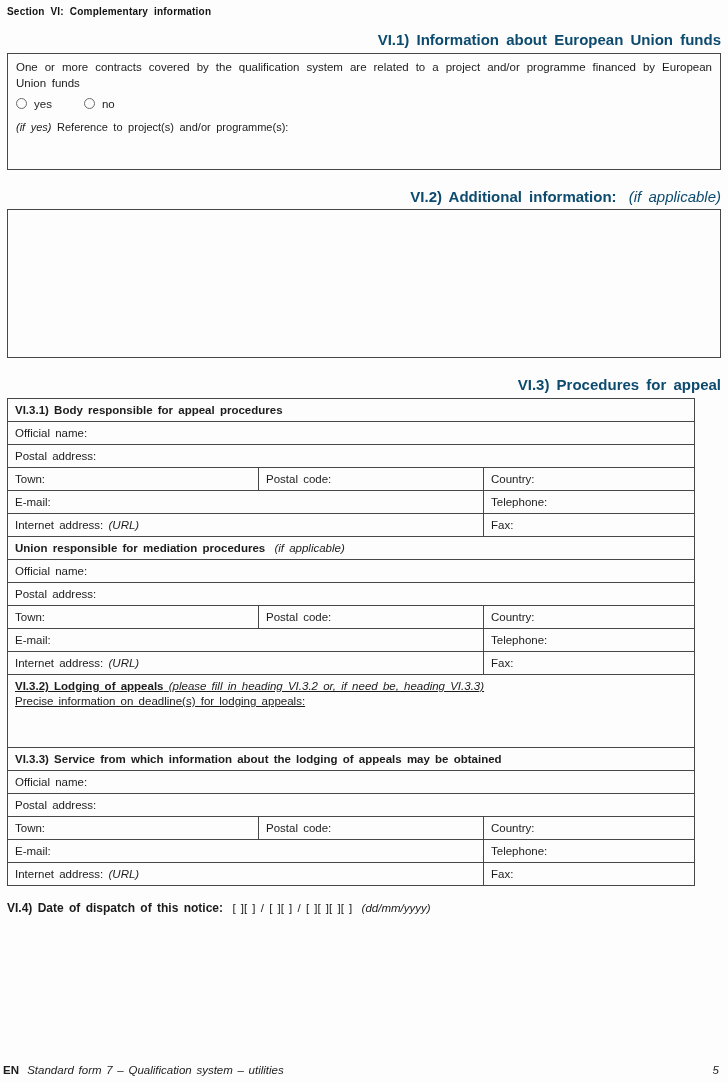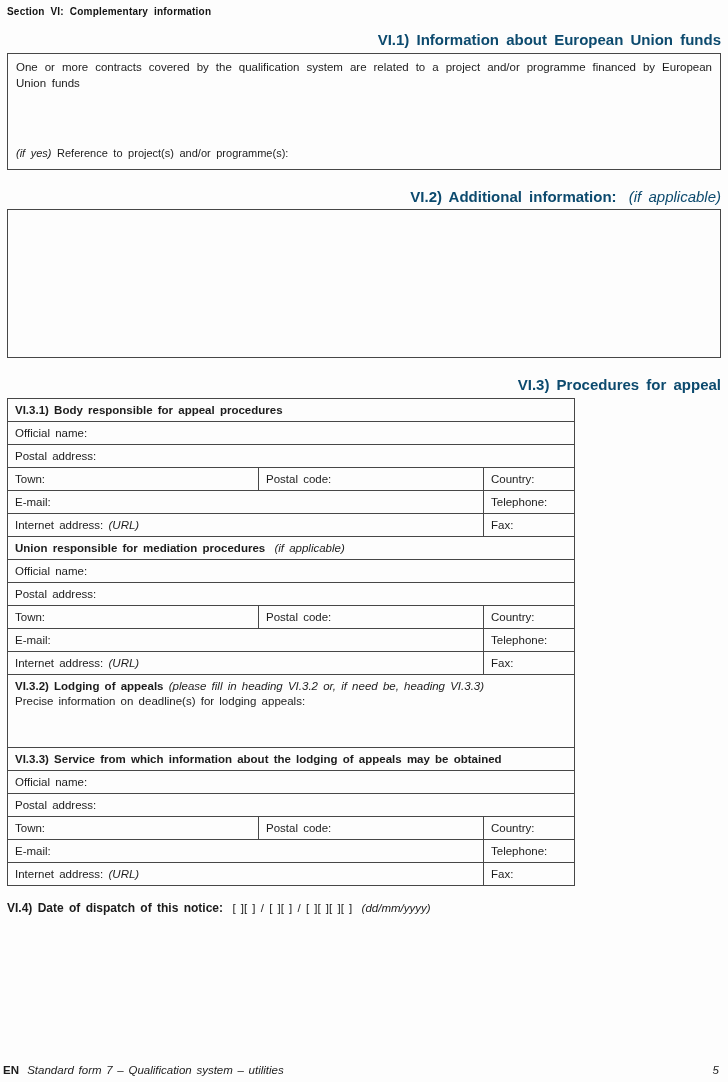--- a/index.html
+++ b/index.html
@@ -38,21 +38,20 @@
     box-sizing: border-box;
     width: 714px;
     background: #fdfdfd;
   }
   .box-vi1 {
     margin-top: 5px;
     height: 117px;
     padding: 5px 8px;
     display: flex;
     flex-direction: column;
-    gap: 44px;
   }
   .statement {
     margin: 0;
     font-size: 11.5px;
     line-height: 1.42;
     text-align: justify;
     word-spacing: 2.5px;
   }
   .radio-row { margin-top: 6px; display: flex; align-items: center; }
   .radio-option { display: inline-flex; align-items: center; font-size: 11.5px; }
@@ -66,35 +65,35 @@
     margin-right: 7px;
     box-sizing: border-box;
   }
   .if-yes-line { margin: 11px 0 0 0; font-size: 11px; word-spacing: 2.5px; }
   .fill-area { flex: 1; }
   .vi2-heading { margin-top: 18px; }
   .box-vi2 { margin-top: 4px; height: 149px; }
   .vi3-heading { margin-top: 18px; }
   table.appeal-table {
     margin-top: 5px;
-    width: 568px;
+    width: 688px;
     border-collapse: collapse;
     table-layout: fixed;
   }
   table.appeal-table td {
     border: 1px solid #474747;
     font-size: 11.5px;
     padding: 5px 7px;
     vertical-align: top;
     word-spacing: 2px;
     color: #1c1c1c;
   }
   td.tbl-heading { font-weight: bold; color: #161616; }
   td.tbl-heading .note { font-weight: normal; font-style: italic; margin-left: 4px; }
-  td.vi32-cell { height: 62px; }
+  td.vi32-cell { height: 62px; text-decoration: underline; }
   td.vi32-cell .line2 { margin-top: 3px; }
   td.vi33-heading { padding-top: 8px; padding-bottom: 8px; }
   .vi4-line { margin-top: 15px; font-size: 12px; word-spacing: 2px; }
   .vi4-line .boxes { font-weight: normal; font-size: 11.5px; margin-left: 4px; }
   .vi4-line .fmt { font-style: italic; font-weight: normal; font-size: 11.5px; margin-left: 4px; text-align: right; }
   .footer {
     position: absolute;
     left: 3px;
     right: 9px;
     bottom: 6px;
@@ -112,20 +111,30 @@
 <div class="page">
 
   <h1 class="section-title">Section VI: Complementary information</h1>
 
   <div class="sub-heading">
     <span>VI.1) Information about European Union funds</span>
   </div>
 
   <div class="box box-vi1">
     <p class="statement">One or more contracts covered by the qualification system are related to a project and/or programme financed by European Union funds</p>
+    <div class="radio-row">
+      <span class="radio-option">
+        <span class="radio-circle"></span>
+        <span>yes</span>
+      </span>
+      <span class="radio-option">
+        <span class="radio-circle"></span>
+        <span>no</span>
+      </span>
+    </div>
     <p class="if-yes-line">
       <span class="i">(if yes)</span>
       <span>Reference to project(s) and/or programme(s):</span>
     </p>
     <div class="fill-area"></div>
   </div>
 
   <div class="sub-heading vi2-heading">
     <span>VI.2) Additional information:</span>
     <span class="note">(if applicable)</span>

